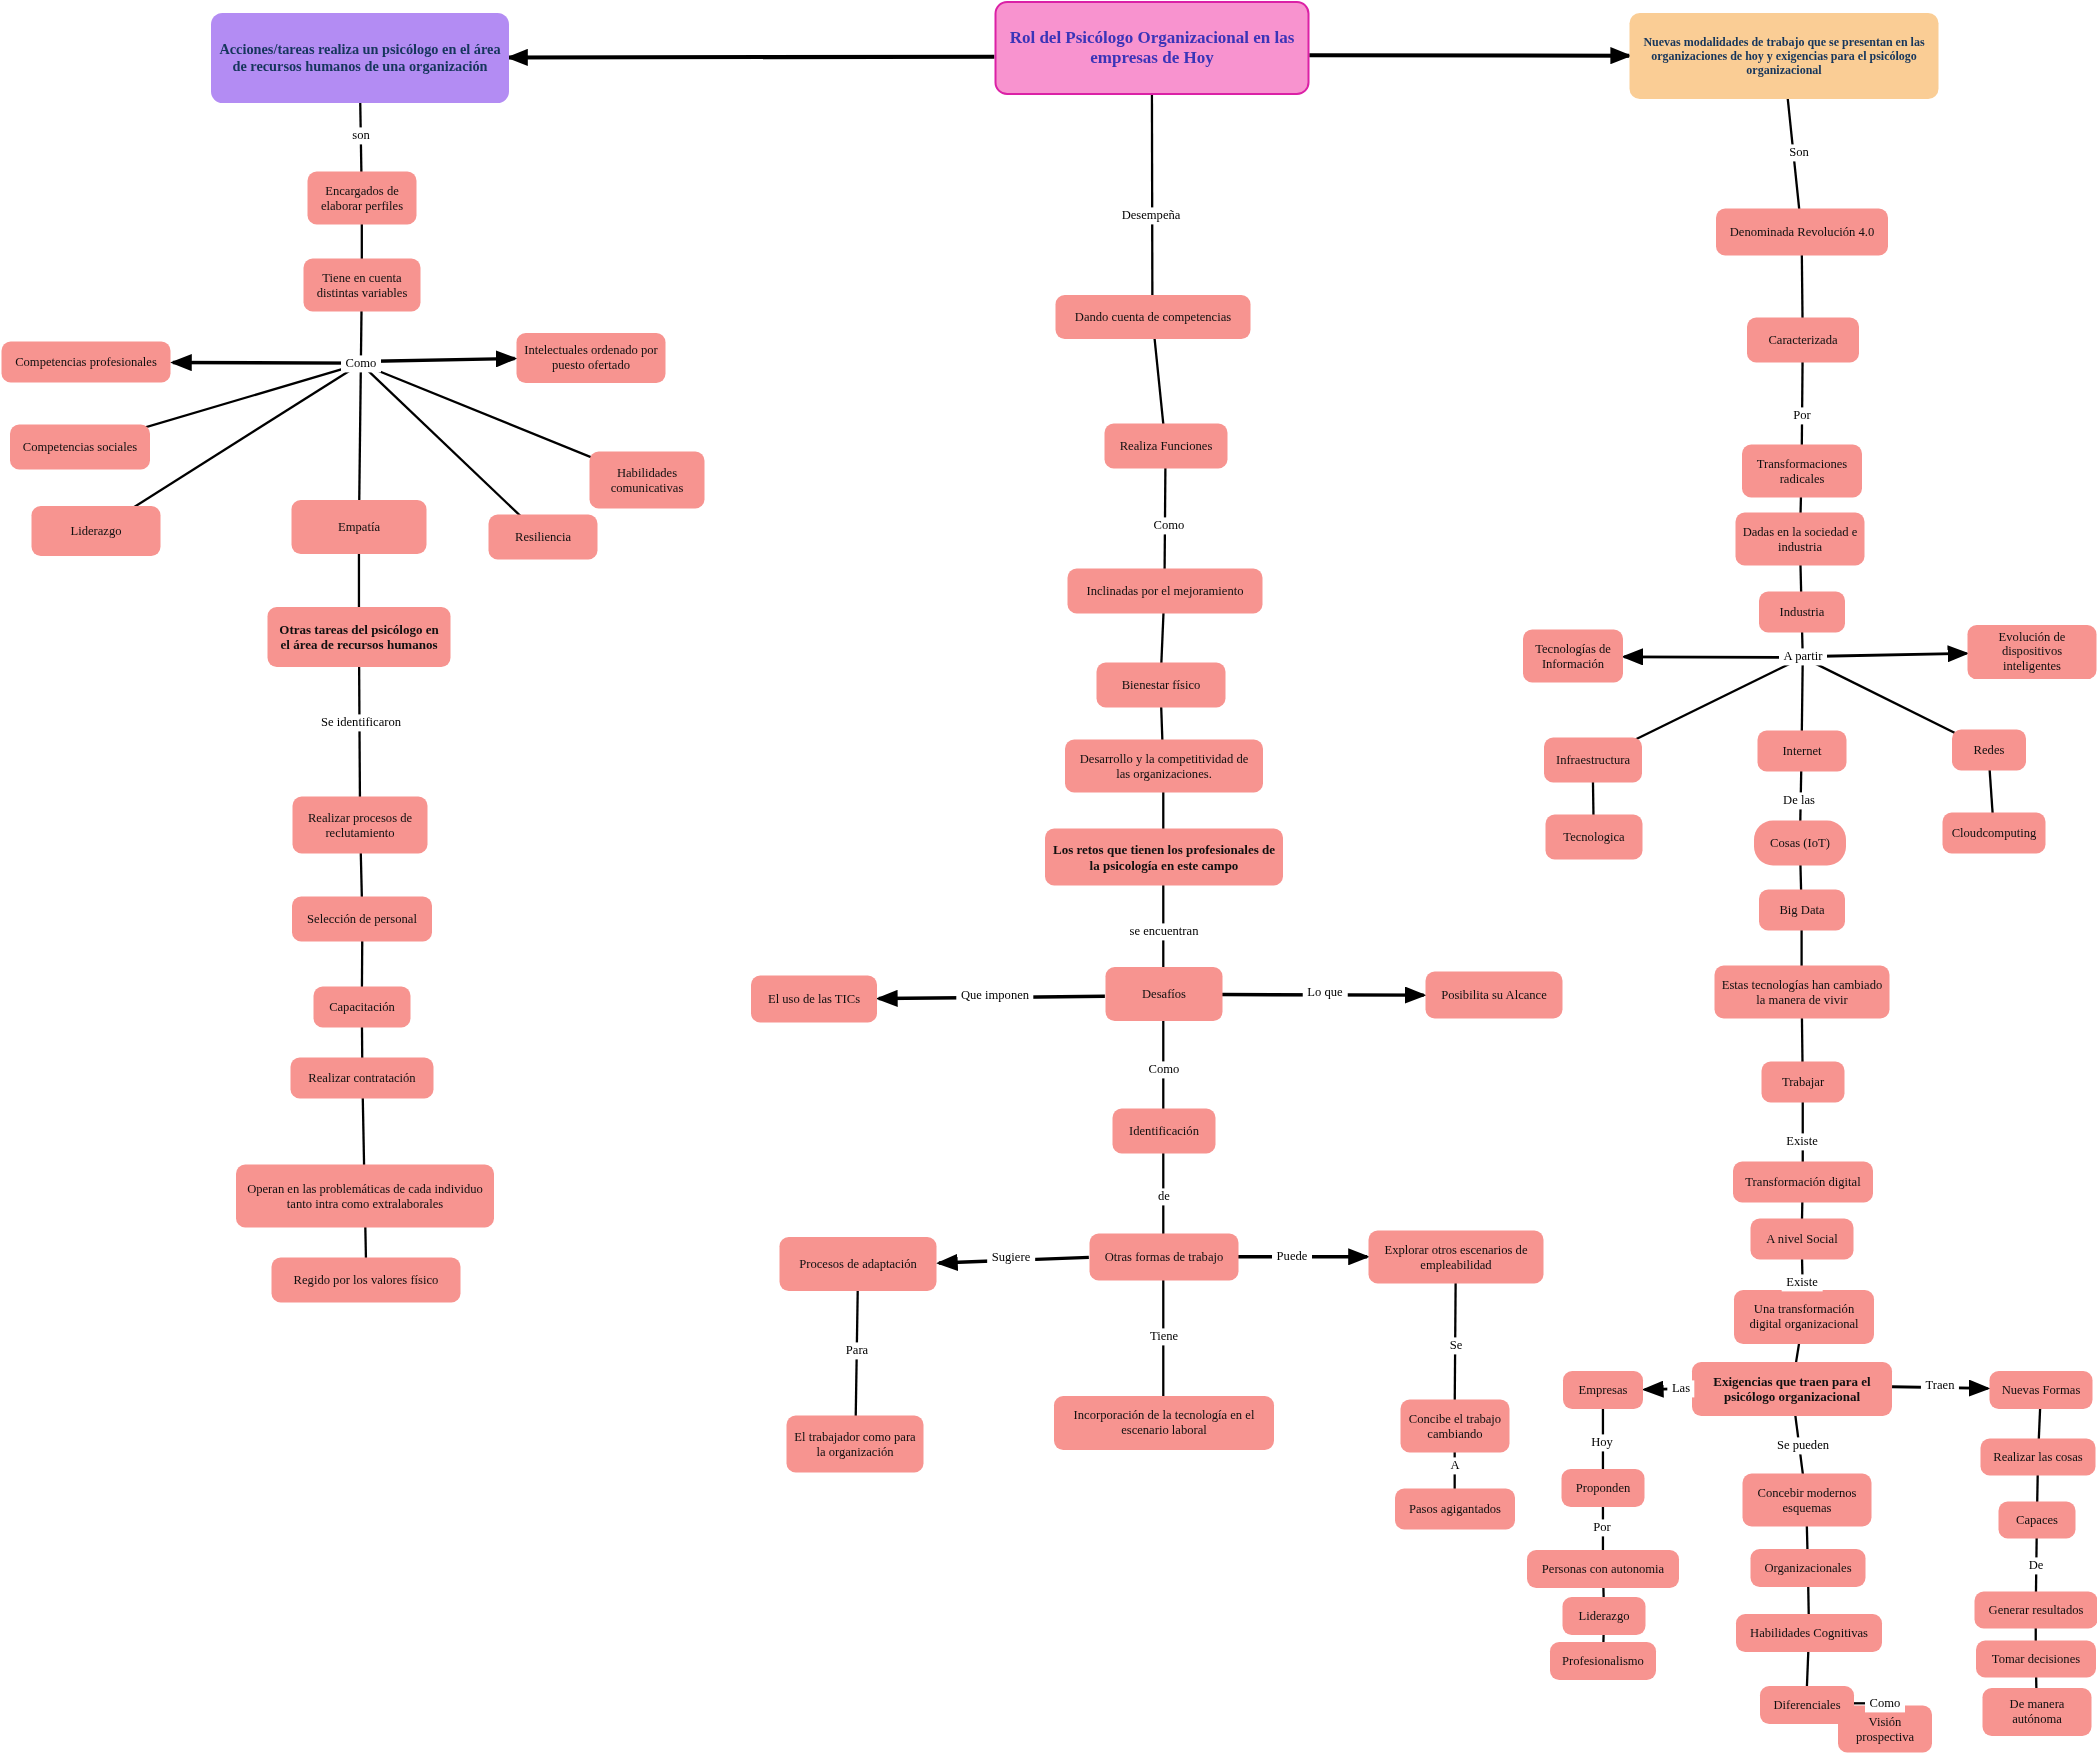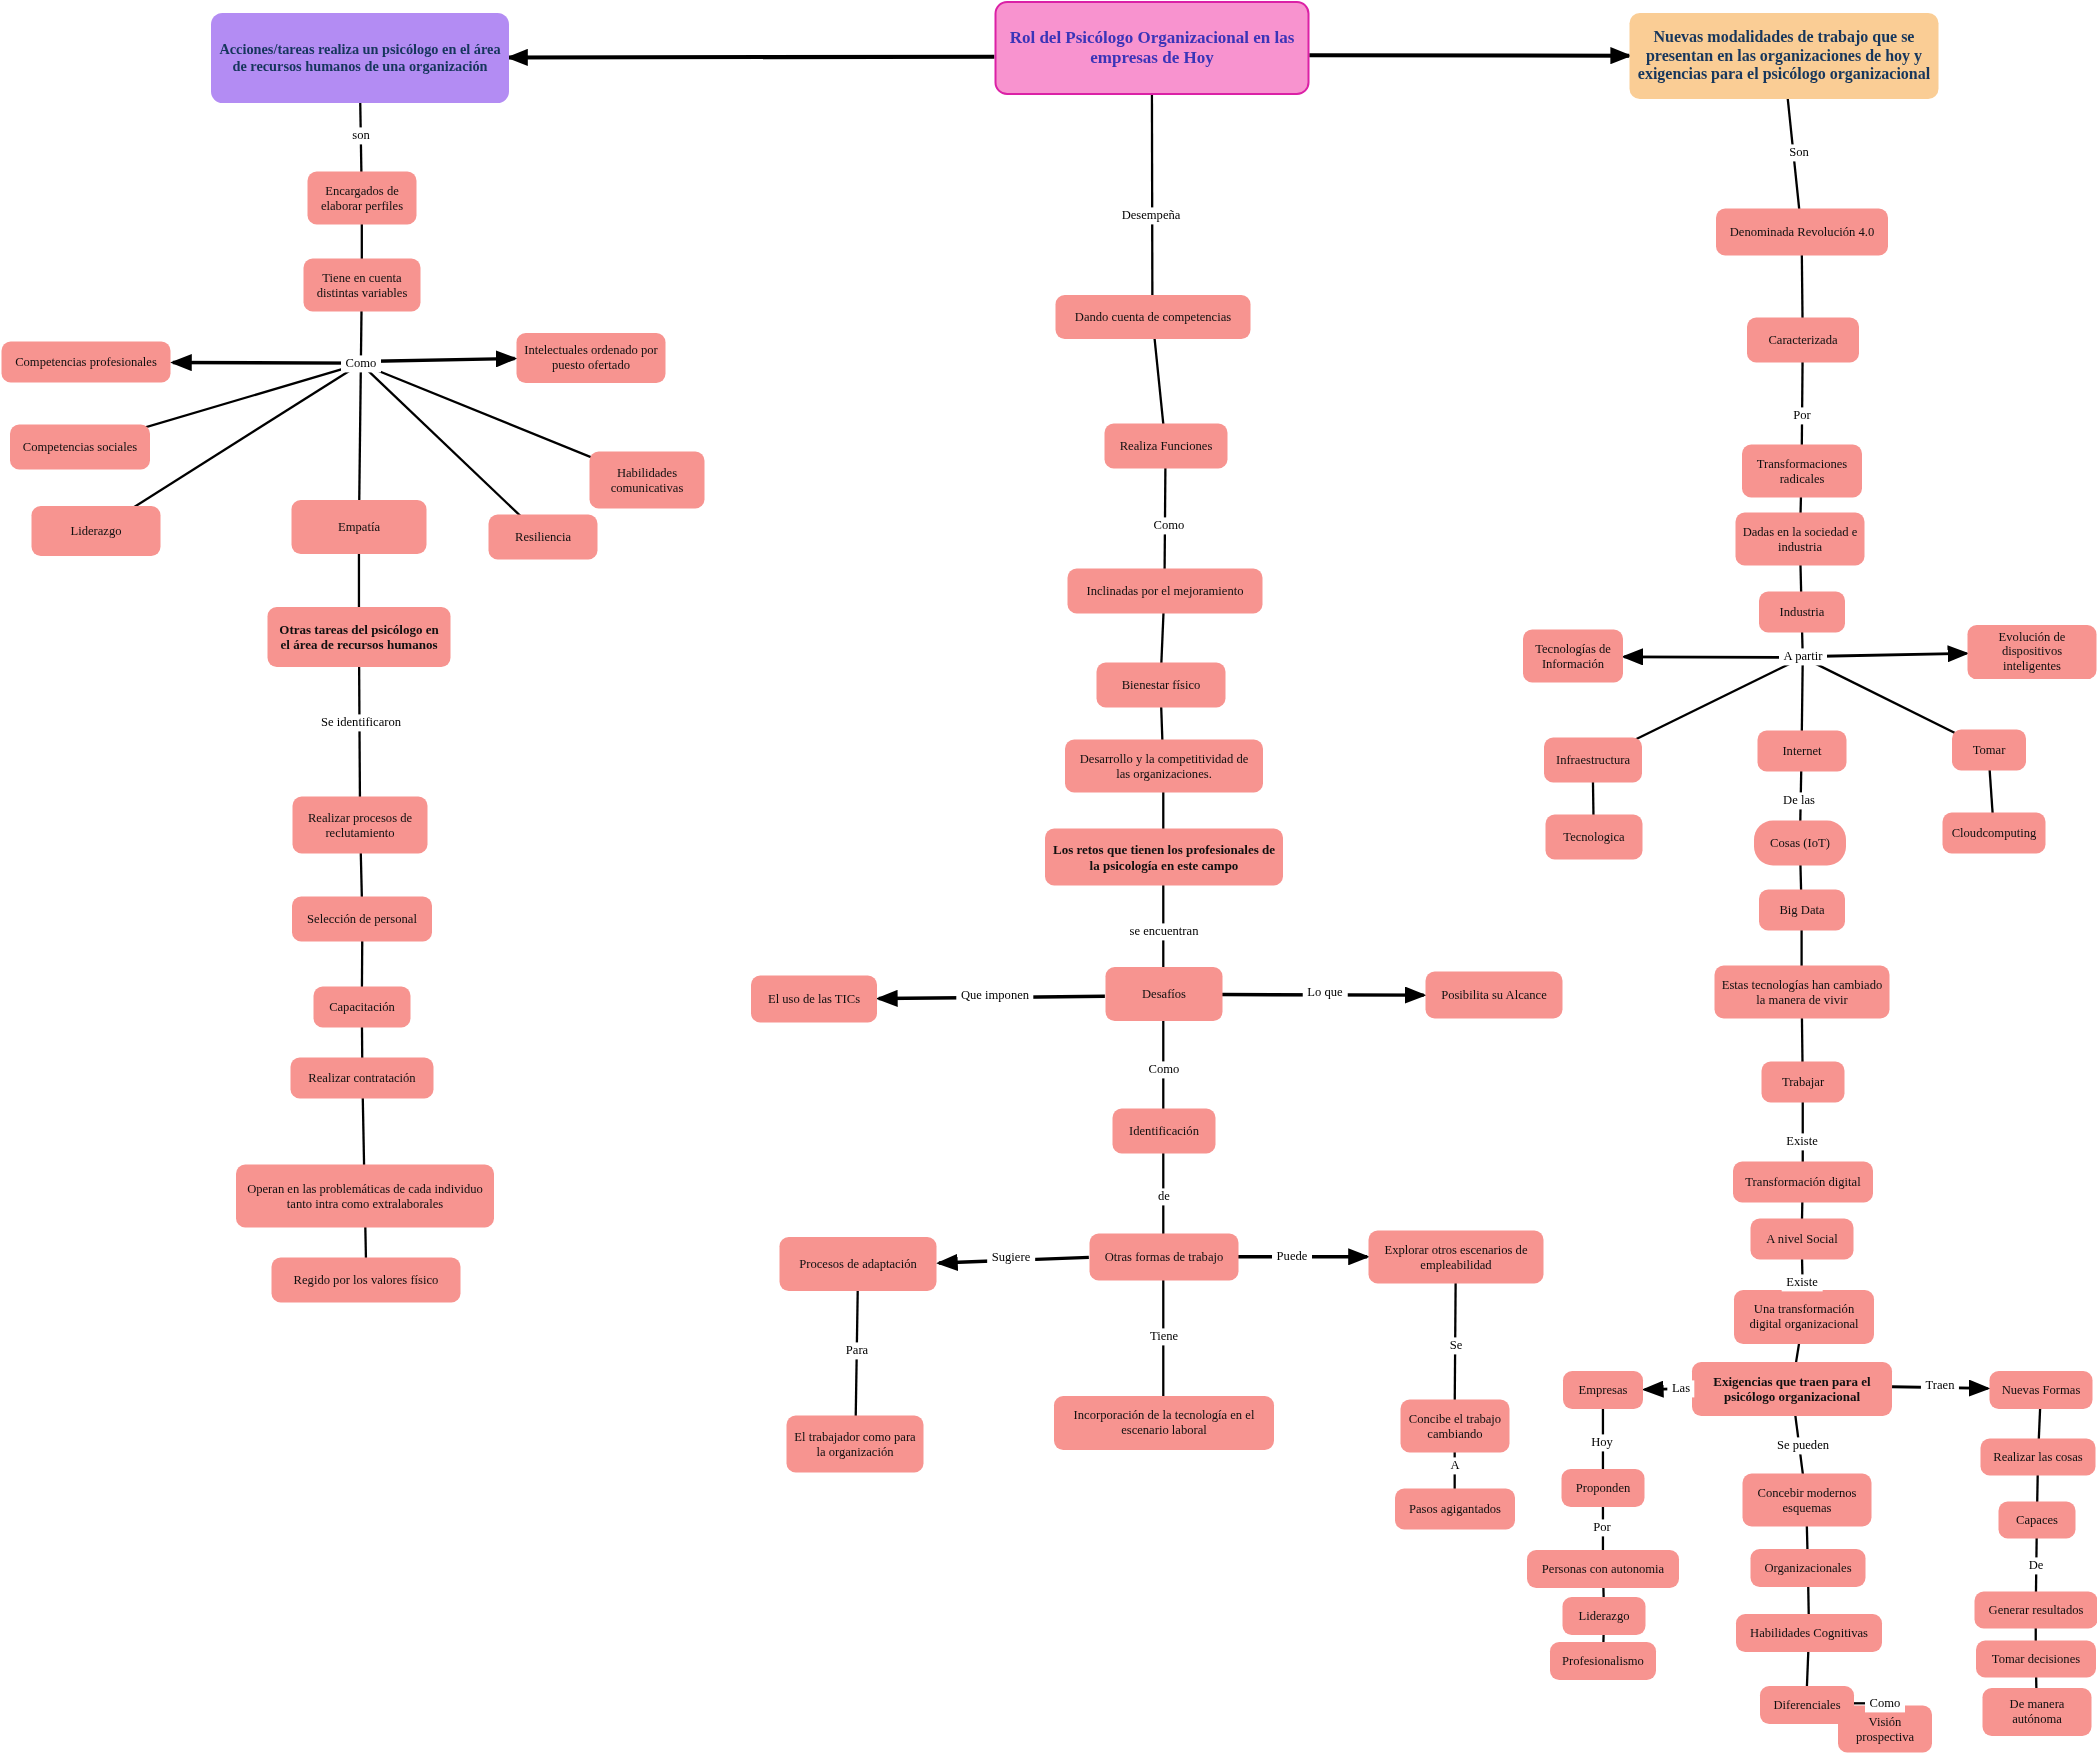--- a/index.html
+++ b/index.html
@@ -19,21 +19,21 @@
     border-radius:9.2px;
     z-index:2;
     padding:4.6px 6.9px;
     box-sizing:border-box;
     line-height:1.18;
   }
   .box{background:var(--box-fill,#F79490);color:#101010;font-size:12.6px;}
   .boldbox{background:var(--box-fill,#F79490);color:#101010;font-size:13px;font-weight:bold;}
   .purple{background:var(--purple-fill,#B38CF3);color:var(--header-text,#16365C);font-weight:bold;font-size:14.3px;border-radius:11.5px;}
   .pink{background:var(--pink-fill,#F893CF);border:2.3px solid var(--pink-border,#DB21A6);color:var(--pink-text,#3A34B8);font-weight:bold;font-size:17px;border-radius:12.6px;}
-  .orange{background:var(--orange-fill,#FACD95);color:var(--header-text,#16365C);font-weight:bold;font-size:16px;border-radius:10.3px;}
+  .orange{background:var(--orange-fill,#FACD95);color:var(--header-text,#16365C);font-weight:bold;font-size:12px;border-radius:10.3px;}
   .edge-label{
     position:absolute;
     transform:translate(-50%,-50%);
     background:var(--label-bg,#ffffff);
     color:#000;
     padding:1.1px 4.6px;
     font-size:12.6px;
     z-index:3;
     white-space:nowrap;
   }
@@ -163,21 +163,21 @@
     <div class="node box" style="left: 1802px; top: 471px; width: 120px; min-height: 53px;">Transformaciones radicales</div>
     <div class="node box" style="left: 1800px; top: 539px; width: 129px; min-height: 53px;">Dadas en la sociedad e industria</div>
     <div class="node box" style="left: 1802px; top: 612px; width: 86px; min-height: 41px;">Industria</div>
     <div class="node box" style="left: 1573px; top: 656px; width: 100px; min-height: 53px;">Tecnologías de Información</div>
     <div class="node box" style="left: 2032px; top: 652px; width: 129px; min-height: 53px;">Evolución de dispositivos inteligentes</div>
     <div class="node box" style="left: 1593px; top: 760px; width: 98px; min-height: 45px;">Infraestructura</div>
     <div class="node box" style="left: 1594px; top: 837px; width: 97px; min-height: 45px;">Tecnologica</div>
     <div class="node box" style="left: 1802px; top: 751px; width: 89px; min-height: 41px;">Internet</div>
     <div class="node box" style="left: 1800px; top: 843px; width: 92px; min-height: 45px; border-radius: 19px;">Cosas (IoT)</div>
     <div class="node box" style="left: 1802px; top: 910px; width: 86px; min-height: 41px;">Big Data</div>
-    <div class="node box" style="left: 1989px; top: 750px; width: 74px; min-height: 41px;">Tomar</div>
+    <div class="node box" style="left: 1989px; top: 750px; width: 74px; min-height: 41px;">Redes</div>
     <div class="node box" style="left: 1994px; top: 833px; width: 103px; min-height: 41px;">Cloudcomputing</div>
     <div class="node box" style="left: 1802px; top: 992px; width: 175px; min-height: 53px;">Estas tecnologías han cambiado la manera de vivir</div>
     <div class="node box" style="left: 1803px; top: 1082px; width: 83px; min-height: 41px;">Trabajar</div>
     <div class="node box" style="left: 1803px; top: 1182px; width: 140px; min-height: 41px;">Transformación digital</div>
     <div class="node box" style="left: 1802px; top: 1239px; width: 103px; min-height: 41px;">A nivel Social</div>
     <div class="node box" style="left: 1804px; top: 1317px; width: 140px; min-height: 54px;">Una transformación digital organizacional</div>
     <div class="node boldbox" style="left: 1792px; top: 1389px; width: 200px; min-height: 54px;">Exigencias que traen para el psicólogo organizacional</div>
     <div class="node box" style="left: 1603px; top: 1390px; width: 80px; min-height: 38px;">Empresas</div>
     <div class="node box" style="left: 1603px; top: 1488px; width: 83px; min-height: 38px;">Proponden</div>
     <div class="node box" style="left: 1603px; top: 1569px; width: 152px; min-height: 38px;">Personas con autonomia</div>

